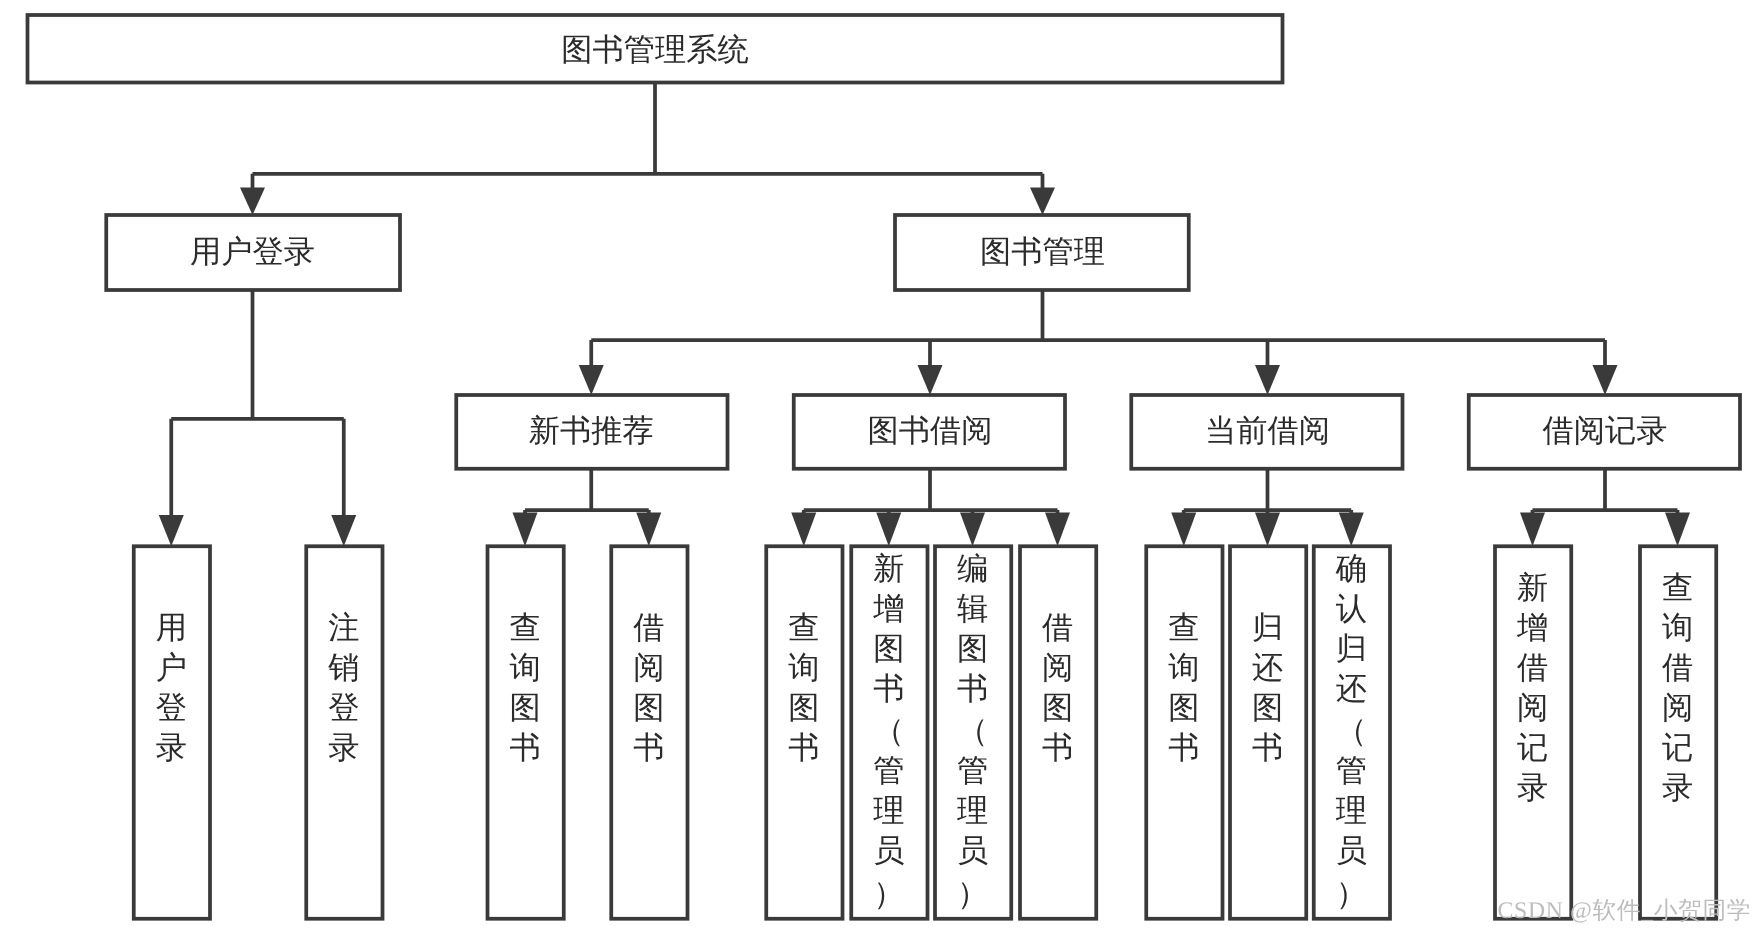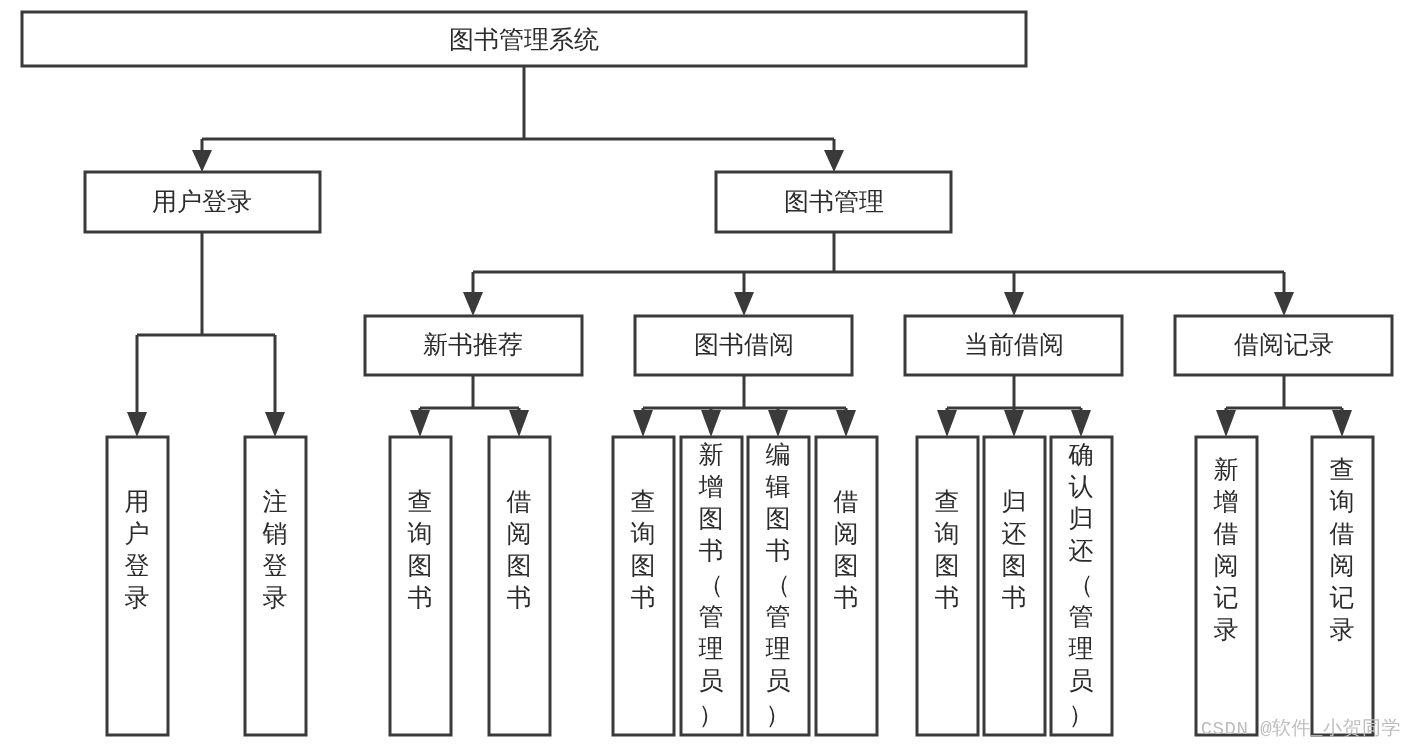--- a/index.html
+++ b/index.html
@@ -51,21 +51,21 @@
   .vert-label {
     font-family: "Liberation Sans", "DejaVu Sans", sans-serif;
     font-size: 25px;
     fill: #2b2b2b;
     text-anchor: middle;
   }
   .watermark {
     position: absolute;
     right: 8px;
     bottom: 6px;
-    font-family: Liberation Mono, monospace;
+    font-family: Liberation Serif, serif;
     font-size: 19px;
     color: #bdbdbd;
     white-space: nowrap;
     letter-spacing: 0.5px;
     pointer-events: none;
   }
 </style>
 </head>
 <body>
 

